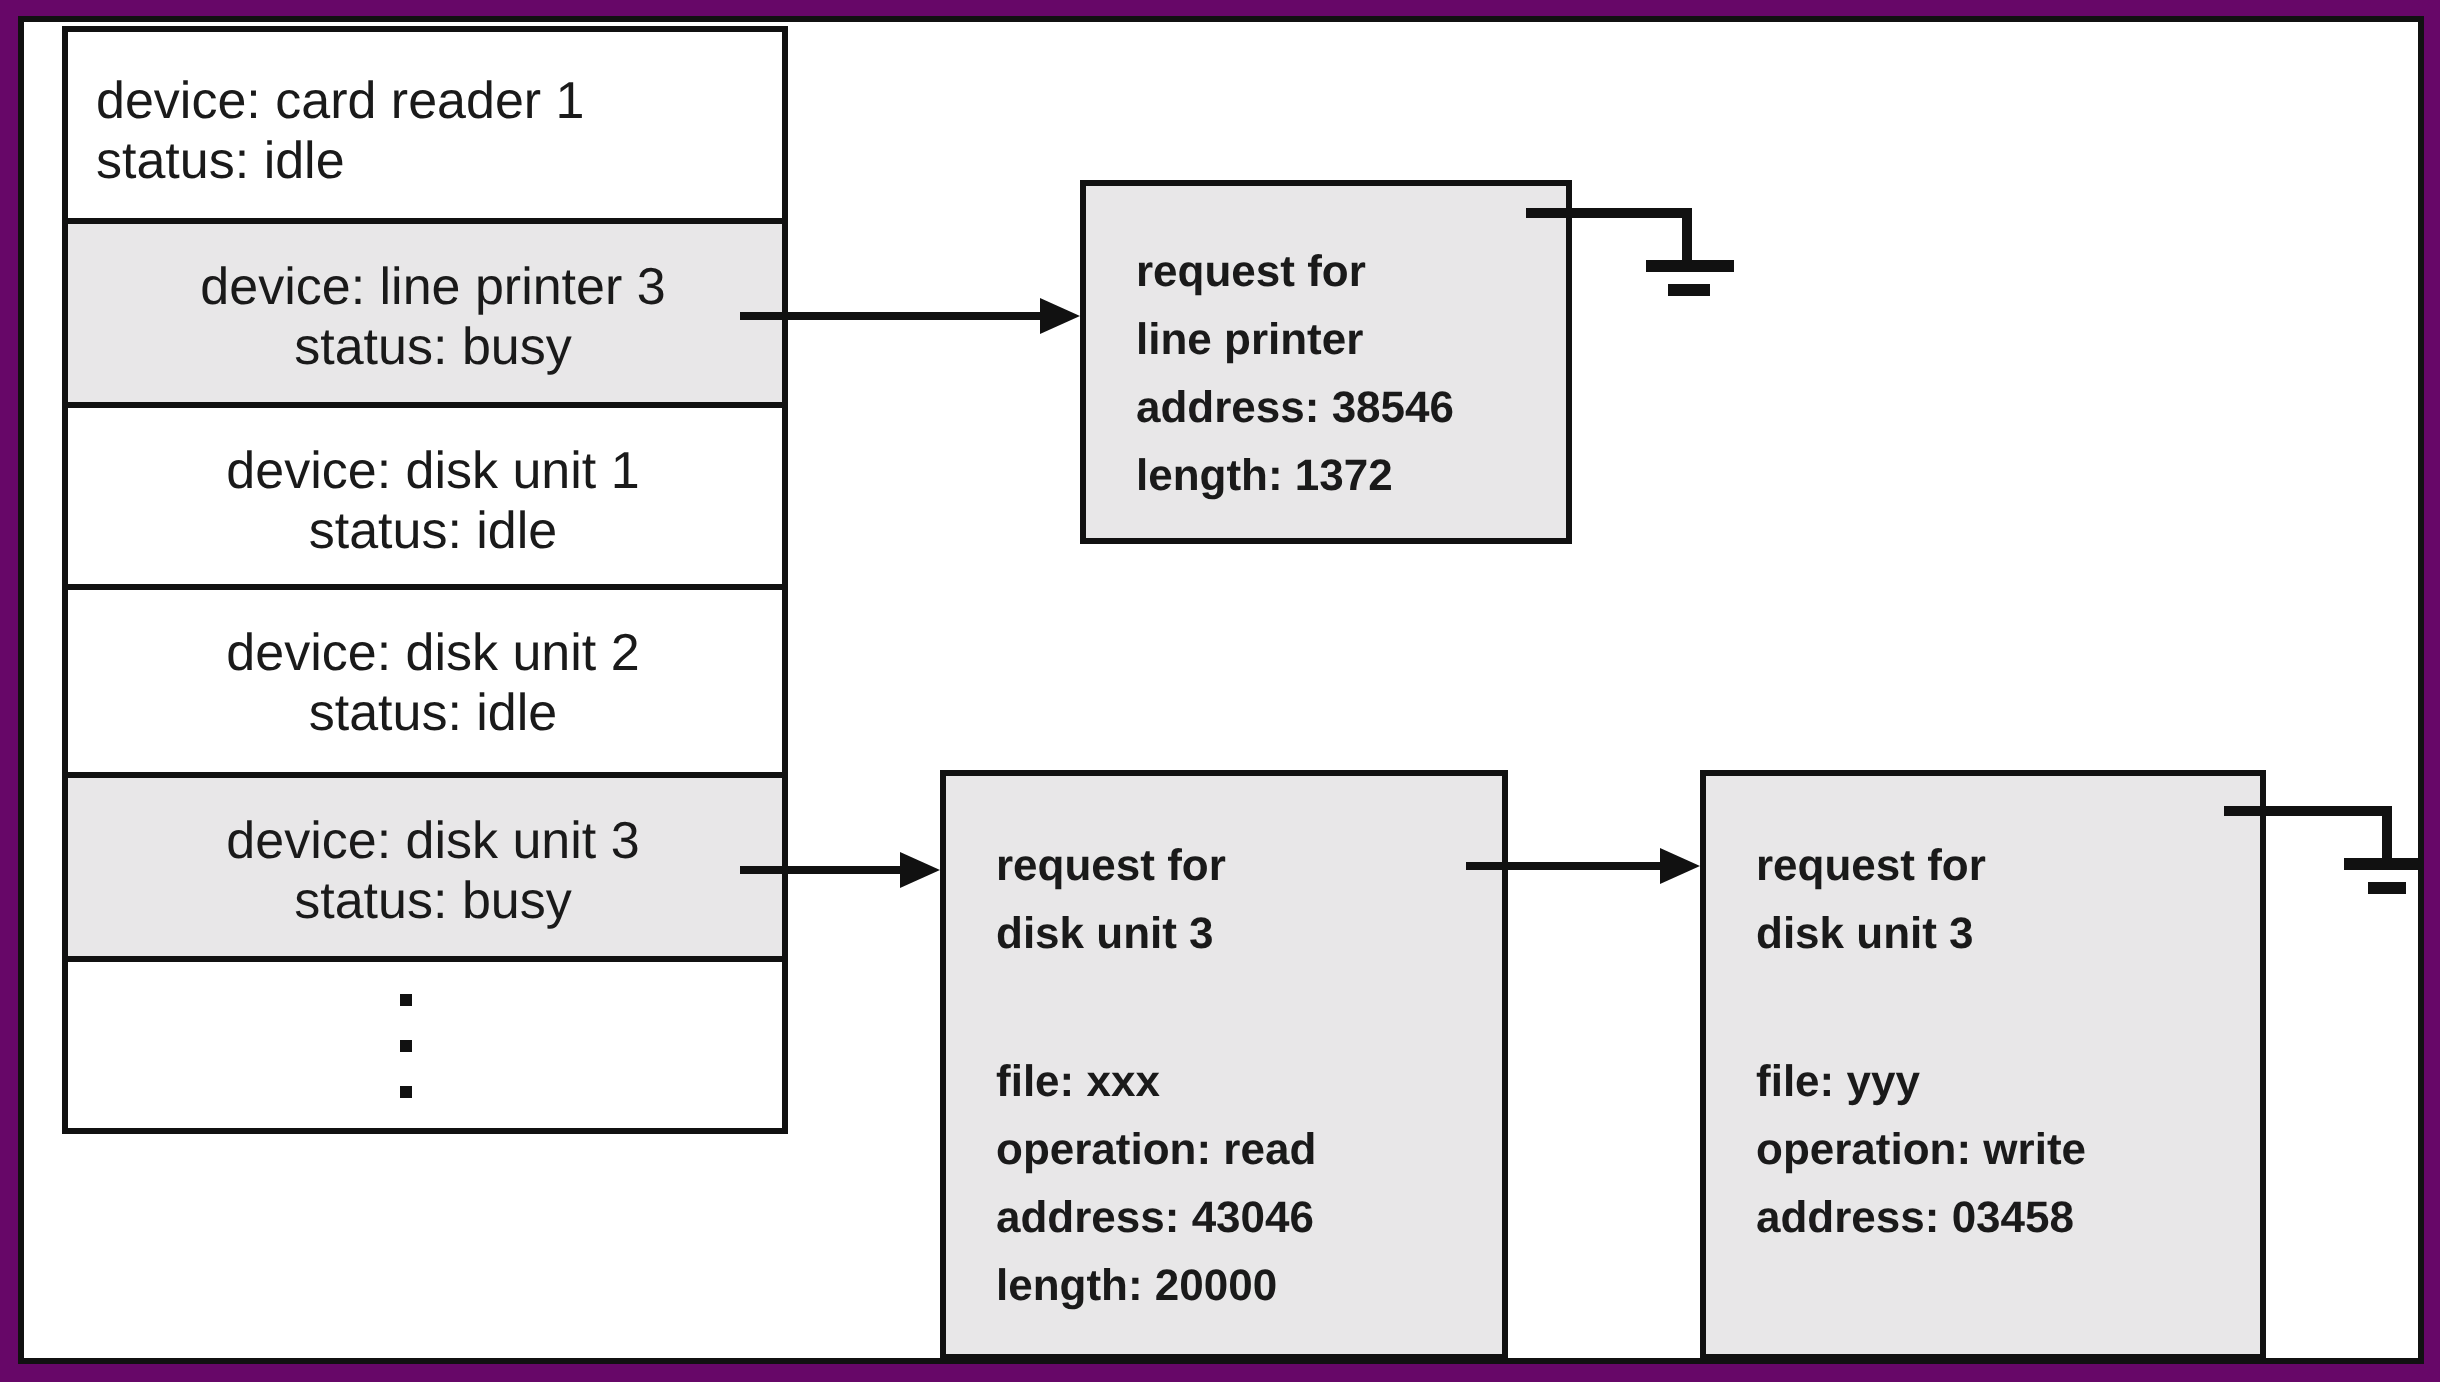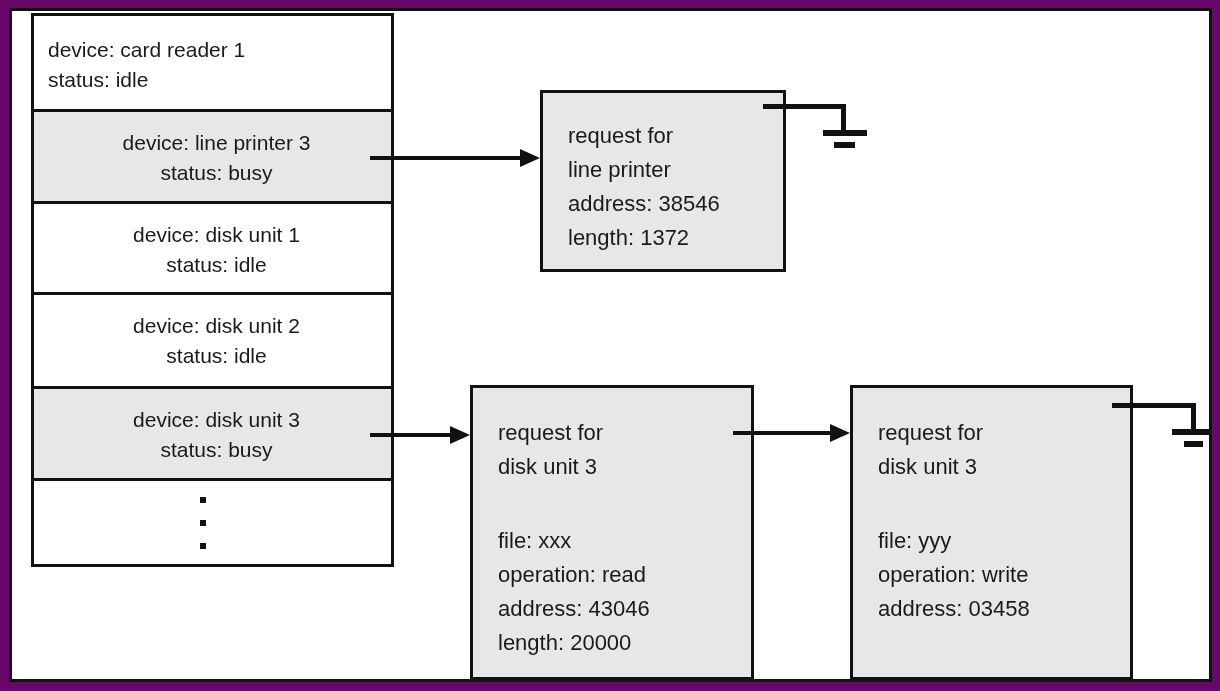--- a/index.html
+++ b/index.html
@@ -21,36 +21,36 @@
   
   .device-table{
     position:absolute;left:31px;top:13px;width:363px;height:554px;
     box-sizing:border-box;border:3px solid var(--line,#111111);
     background:#ffffff;
     display:grid;grid-template-rows:93px 92px 91px 94px 92px auto;
   }
   .drow{
     box-sizing:border-box;
     padding:19px 6px 0 14px;
-    font-size:21px;line-height:30px;
+    font-size:26px;line-height:30px;
     background:#ffffff;
   }
   .drow + .drow{border-top:3px solid var(--line,#111111);padding-top:16px;text-align:center;}
   .drow.busy{background:var(--hl,#e8e7e8);}
   .erow{position:relative;}
   
   
   .req-box{
     position:absolute;box-sizing:border-box;
     border:3px solid var(--line,#111111);
     background:var(--hl,#e8e7e8);
     font-size:22px;line-height:34px;
     padding-left:25px;padding-right:6px;
   }
-  .req-box .bline{height:34px;white-space:nowrap;}
+  .req-box .bline{height:34px;white-space:nowrap;font-weight:bold;}
   .req-box .gap{height:40px;}
   #box-lp{left:540px;top:90px;width:246px;height:182px;padding-top:26px;}
   #box-d1{left:470px;top:385px;width:284px;height:295px;padding-top:28px;}
   #box-d2{left:850px;top:385px;width:283px;height:295px;padding-top:28px;}
   
   .aline{position:absolute;height:4px;background:var(--line,#111111);}
   .ahead{
     position:absolute;width:0;height:0;
     border-top:9px solid transparent;border-bottom:9px solid transparent;
     border-left:20px solid var(--line,#111111);

